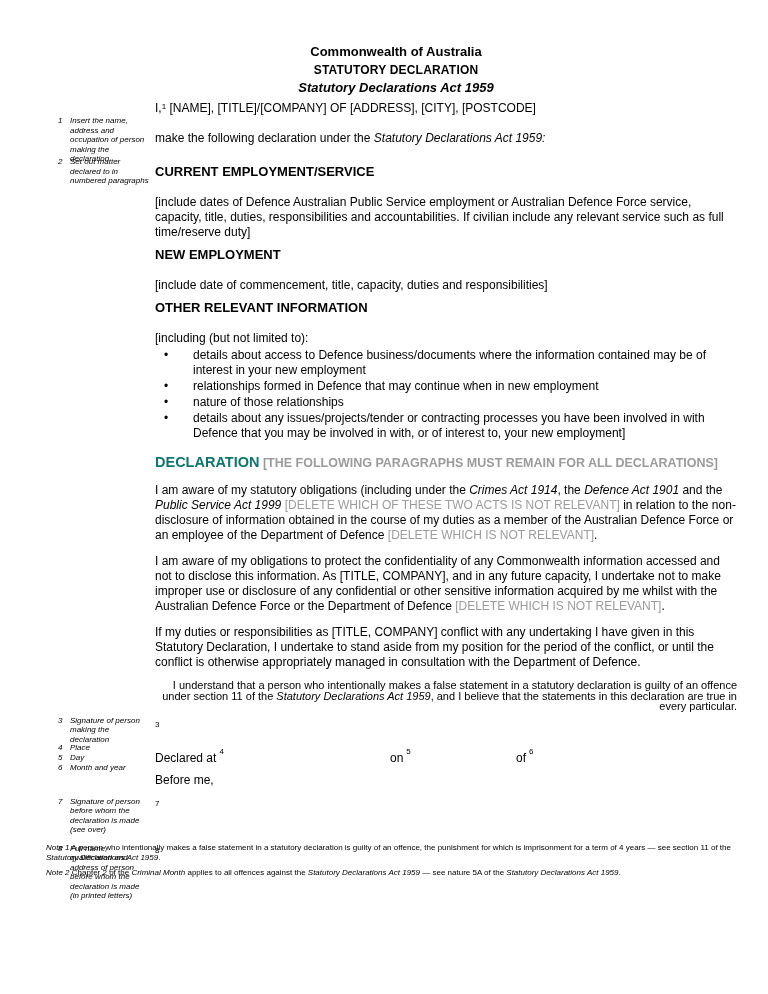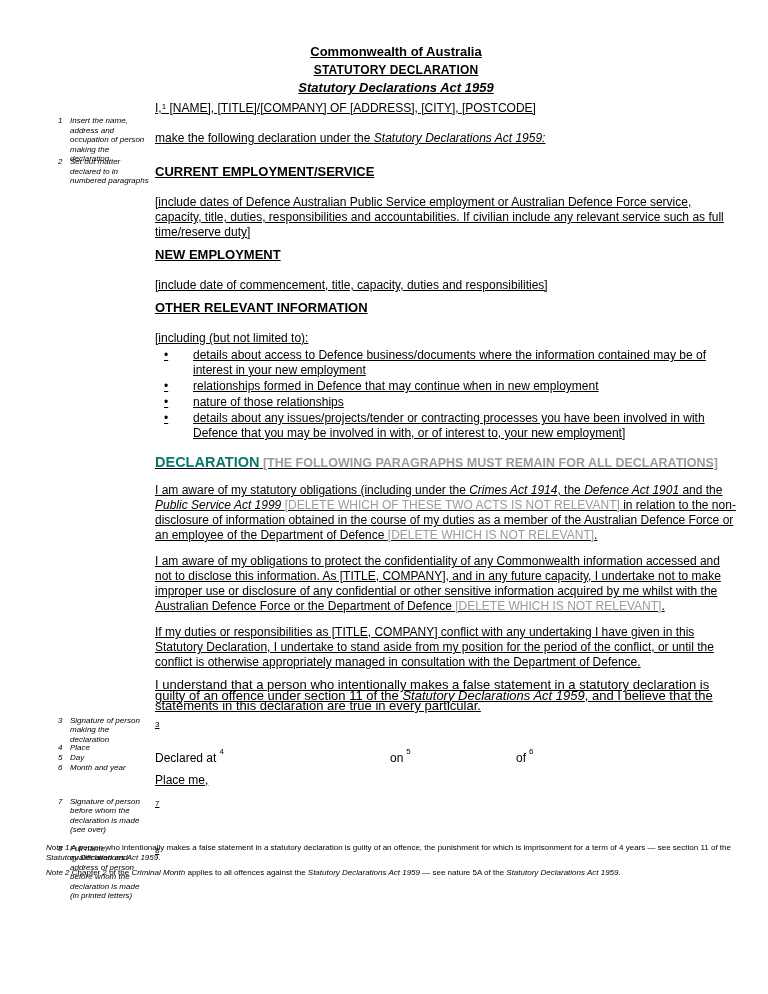--- a/index.html
+++ b/index.html
@@ -7,21 +7,20 @@
   body {
     font-family: "Liberation Sans", sans-serif;
     color: #000;
   }
   .page {
     position: relative;
     width: 768px;
     height: 994px;
     background: #fff;
     overflow: hidden;
-    text-decoration: underline;
   }
 
   
   .doc-header { padding-top: 44px; margin-left: 55px; margin-right: 31px; text-align: center; }
   .h-country { font-weight: bold; font-size: 13px; line-height: 16px; }
   .h-title   { font-weight: bold; font-size: 12px; line-height: 20px; letter-spacing: .2px; }
   .h-act     { font-weight: bold; font-style: italic; font-size: 13px; line-height: 16px; }
 
   
   .body-col { margin-left: 155px; margin-right: 31px; font-size: 12px; line-height: 15px; margin-top: 5px; }
@@ -53,21 +52,21 @@
   .bullets { margin-top: 2px; list-style: none; }
   .bullet-item { display: flex; margin-top: 1px; }
   .dot { width: 38px; flex: none; padding-left: 9px; }
   .dot::before { content: "\2022"; }
   .bt { flex: 1; }
 
   .decl-heading { margin-top: 12px; font-size: 12.5px; line-height: 18px; }
   .decl-heading .r-b { font-size: 14.5px; color: #0f766e; }
 
   .para { margin-top: 11px; }
-  .fine { margin-top: 10px; font-size: 13px; line-height: 10.5px; }
+  .fine { margin-top: 10px; font-size: 11px; line-height: 10.5px; text-align: right; }
 
   
   .r-n { }
   .r-i { font-style: italic; }
   .r-b { font-weight: bold; }
   .r-g { color: var(--gray, #9b9b9b); }
   .r-sup { font-size: 8px; position: relative; top: -3px; }
 
   
   .ref { font-size: 8px; line-height: 10px; }
@@ -189,21 +188,21 @@
         <span>Declared at</span><sup class="supref">4</sup>
       </span>
       <span class="sig-item si-on">
         <span>on</span><sup class="supref">5</sup>
       </span>
       <span class="sig-item si-of">
         <span>of</span><sup class="supref">6</sup>
       </span>
     </div>
 
-    <p class="before">Place me,</p>
+    <p class="before">Before me,</p>
 
     <div class="ref ref7 rel">
       <span class="margin-note mn-7">
         <span class="mn-num">7</span>
         <span class="mn-text">Signature of person before whom the declaration is made (see over)</span>
       </span>
       <span>7</span>
     </div>
 
     <div class="ref ref8 rel">

